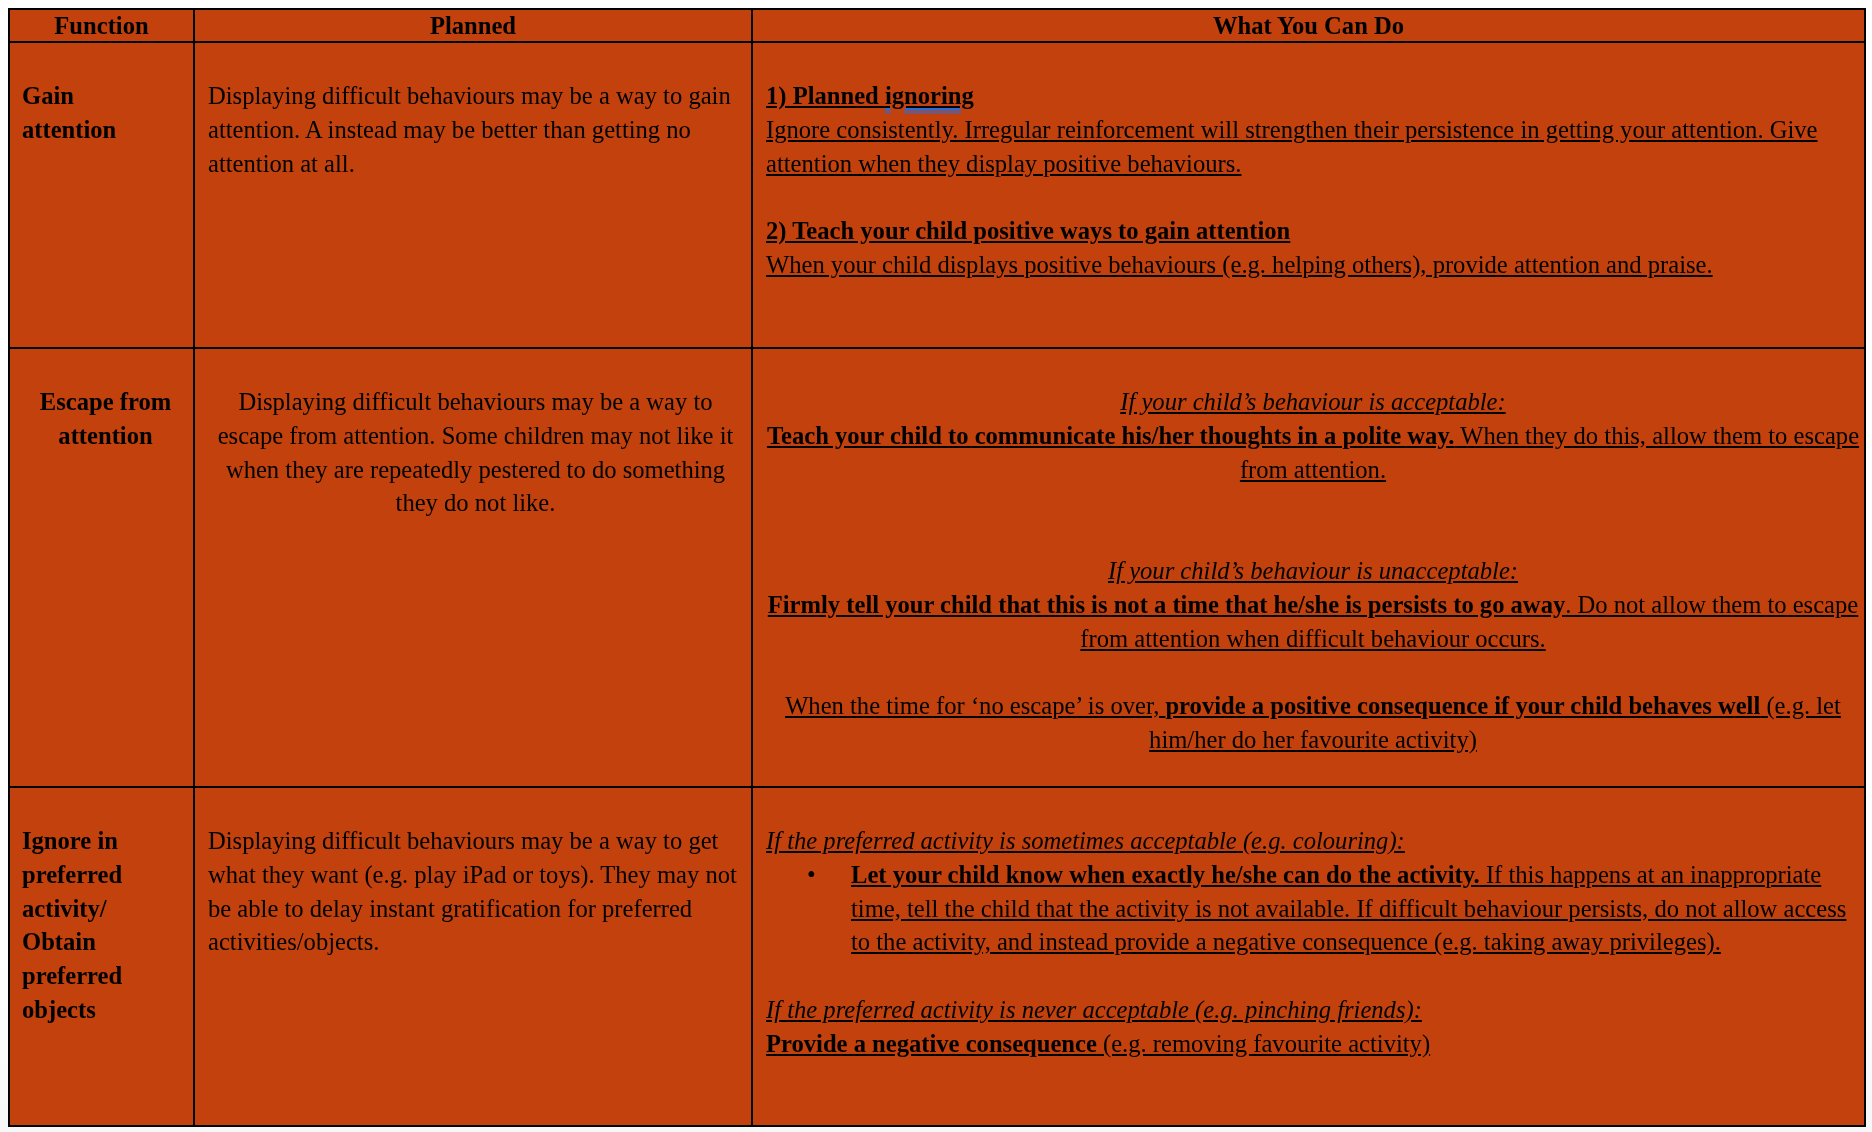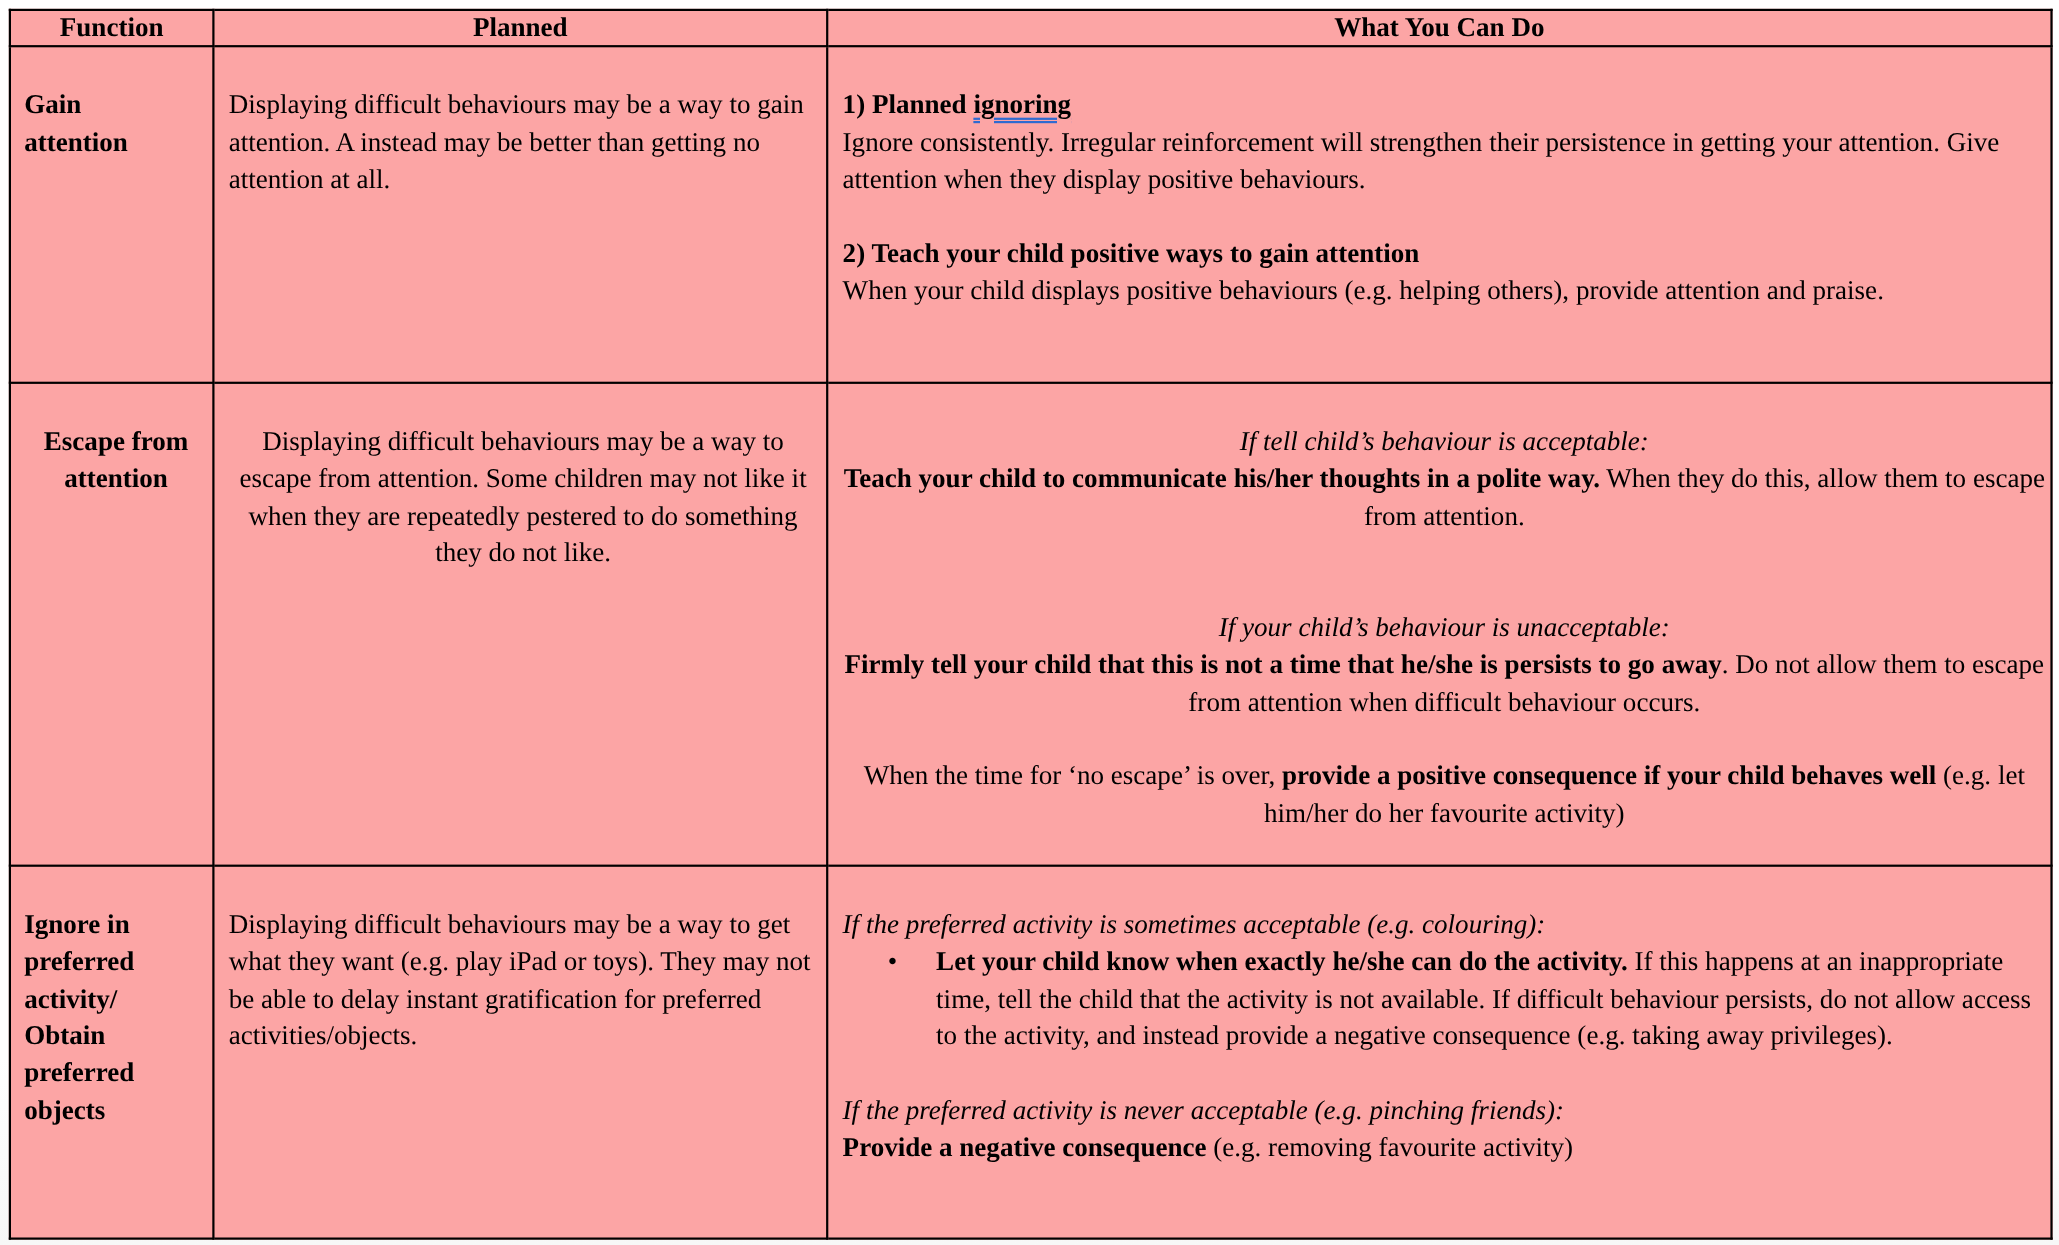--- a/index.html
+++ b/index.html
@@ -18,21 +18,21 @@
     }
     .doc-table {
       position: absolute;
       left: 8px;
       top: 8px;
       width: 1856px;
       border-collapse: collapse;
       table-layout: fixed;
       font-size: 24.6px;
       line-height: 33.8px;
-      background: #fca5a5;
+      background: #c2410c;
     }
     .doc-table col.c1 { width: 185px; }
     .doc-table col.c2 { width: 558px; }
     .doc-table col.c3 { width: 1113px; }
     .doc-table th, .doc-table td {
       border: 2.4px solid #000;
       vertical-align: top;
       padding: 0;
     }
     .doc-table th {
@@ -48,21 +48,21 @@
     }
     .row1 td { height: 268px; }
     .row2 td { height: 401px; text-align: center; }
     .row3 td { height: 301px; }
     .fn {
       font-weight: bold;
       padding-left: 12px !important;
       padding-right: 4px !important;
     }
     .reason { padding-left: 13px !important; padding-right: 8px !important; }
-    .what { padding-left: 13px !important; padding-right: 4px !important; }
+    .what { padding-left: 13px !important; padding-right: 4px !important; text-decoration: underline; }
     .para { margin: 0; }
     .gap { height: 33.8px; }
     .gap2 { height: 67.6px; }
     .b { font-weight: bold; }
     .i { font-style: italic; }
     .grammar {
       text-decoration: underline double #2f6ad0;
       text-decoration-thickness: 1.5px;
       text-underline-offset: 4px;
     }
@@ -117,21 +117,21 @@
 
     <tr class="row2">
       <td class="fn">
         <div>Escape from</div>
         <div>attention</div>
       </td>
       <td class="reason">
         <p class="para">Displaying difficult behaviours may be a way to escape from attention. Some children may not like it when they are repeatedly pestered to do something they do not like.</p>
       </td>
       <td class="what">
-        <p class="para i">If tell child’s behaviour is acceptable:</p>
+        <p class="para i">If your child’s behaviour is acceptable:</p>
         <p class="para"><span class="b">Teach your child to communicate his/her thoughts in a polite way.</span><span> When they do this, allow them to escape from attention.</span></p>
         <div class="gap2"></div>
         <p class="para i">If your child’s behaviour is unacceptable:</p>
         <p class="para"><span class="b">Firmly tell your child that this is not a time that he/she is persists to go away</span><span>. Do not allow them to escape from attention when difficult behaviour occurs.</span></p>
         <div class="gap"></div>
         <p class="para"><span>When the time for ‘no escape’ is over, </span><span class="b">provide a positive consequence if your child behaves well</span><span> (e.g. let him/her do her favourite activity)</span></p>
       </td>
     </tr>
 
     <tr class="row3">

